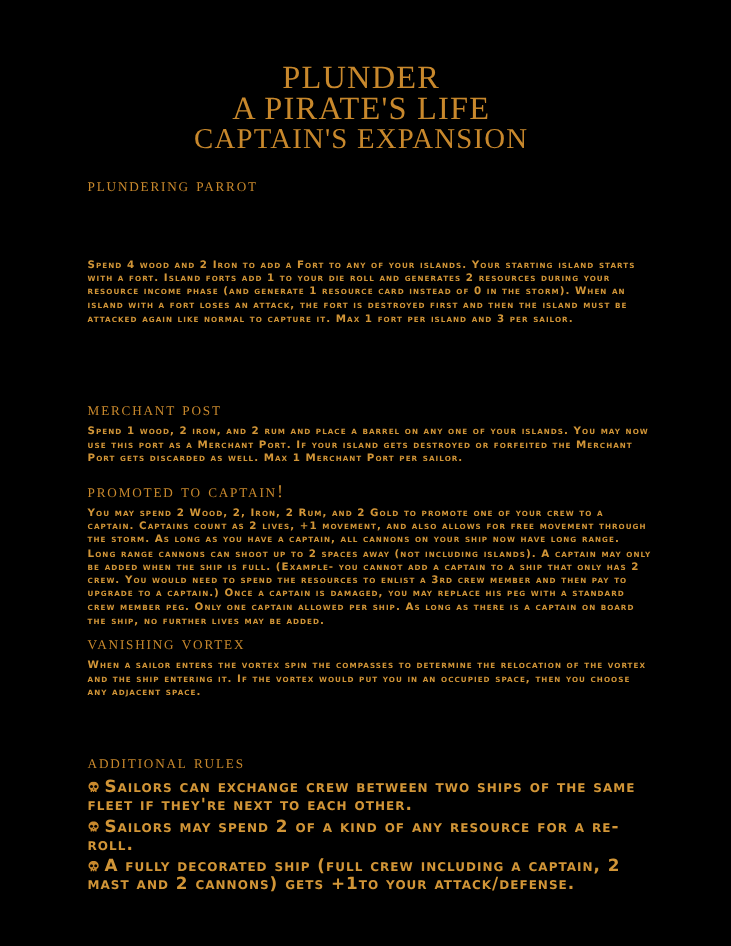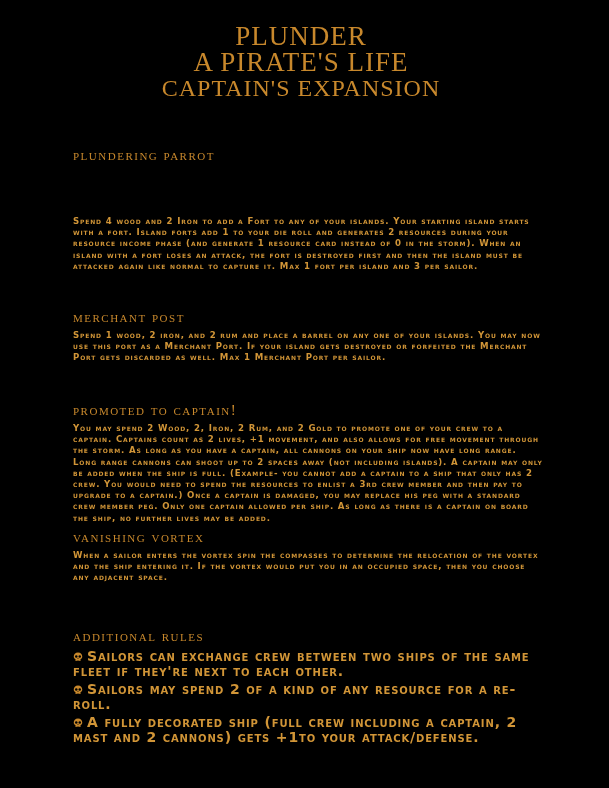--- a/index.html
+++ b/index.html
@@ -10,21 +10,21 @@
     body {
       width: 609px;
       height: 788px;
       overflow: hidden;
       position: relative;
       background: #000;
       font-family: "Liberation Sans", sans-serif;
     }
     .title-block {
       position: absolute;
-      top: 24px;
+      top: 52px;
       left: 0;
       width: 602px;
       text-align: center;
       color: #c8882c;
       font-family: "Liberation Serif", serif;
     }
     .title-line1 {
       font-size: 27px;
       line-height: 24px;
       letter-spacing: 1px;
@@ -113,21 +113,21 @@
 </div>
 
 <div class="section" style="top:146px;">
   <div class="heading">Plundering Parrot</div>
 </div>
 
 <div class="section" style="top:216px;">
   <p class="body-text">Spend 4 wood and 2 Iron to add a Fort to any of your islands. Your starting island starts with a fort. Island forts add 1 to your die roll and generates 2 resources during your resource income phase (and generate 1 resource card instead of 0 in the storm). When an island with a fort loses an attack, the fort is destroyed first and then the island must be attacked again like normal to capture it. Max 1 fort per island and 3 per sailor.</p>
 </div>
 
-<div class="section" style="top:308px;">
+<div class="section" style="top:333px;">
   <div class="heading">Merchant Post</div>
   <p class="body-text">Spend 1 wood, 2 iron, and 2 rum and place a barrel on any one of your islands. You may now use this port as a Merchant Port. If your island gets destroyed or forfeited the Merchant Port gets discarded as well. Max 1 Merchant Port per sailor.</p>
 </div>
 
 <div class="section" style="top:401px;">
   <div class="heading">Promoted to Captain!</div>
   <p class="body-text">You may spend 2 Wood, 2, Iron, 2 Rum, and 2 Gold to promote one of your crew to a captain. Captains count as 2 lives, +1 movement, and also allows for free movement through the storm. As long as you have a captain, all cannons on your ship now have long range. Long range cannons can shoot up to 2 spaces away (not including islands). A captain may only be added when the ship is full. (Example- you cannot add a captain to a ship that only has 2 crew. You would need to spend the resources to enlist a 3rd crew member and then pay to upgrade to a captain.) Once a captain is damaged, you may replace his peg with a standard crew member peg. Only one captain allowed per ship. As long as there is a captain on board the ship, no further lives may be added.</p>
 </div>
 
 <div class="section" style="top:528px;">

